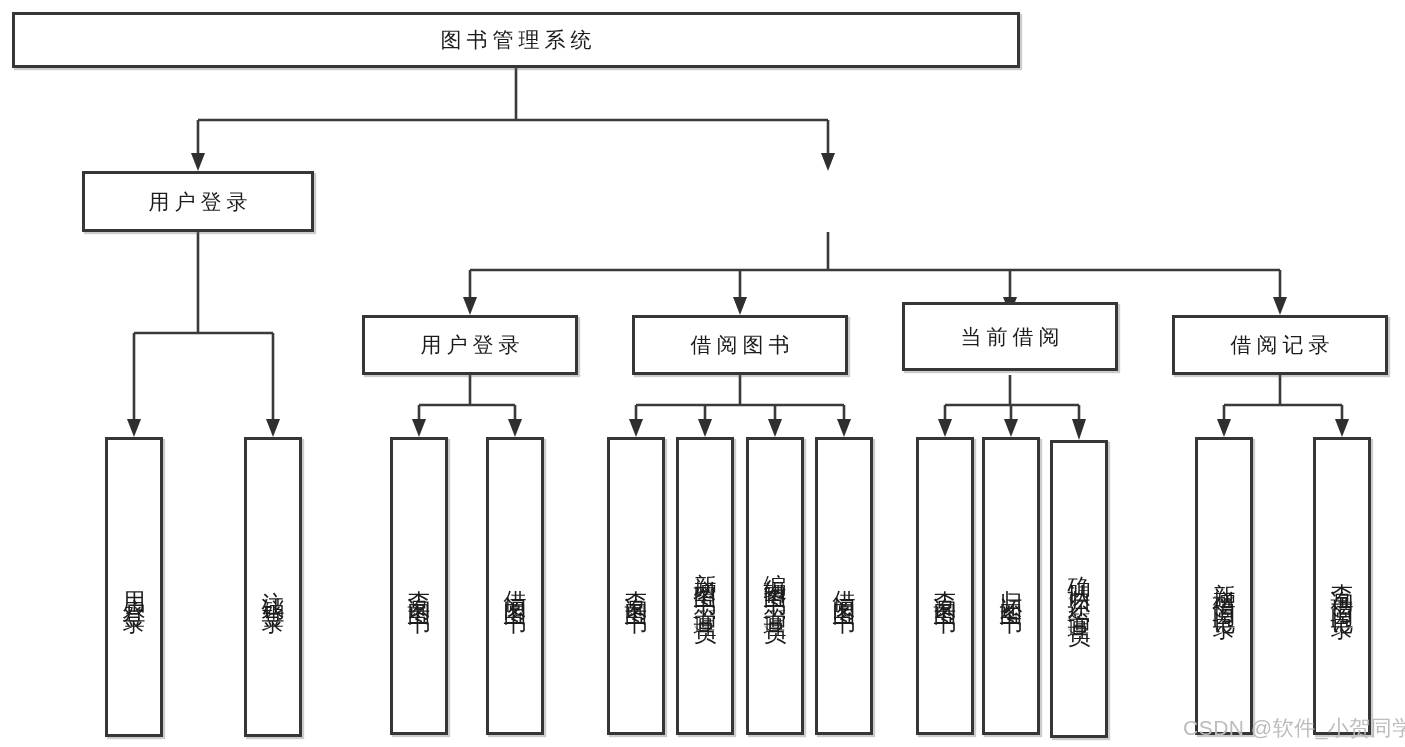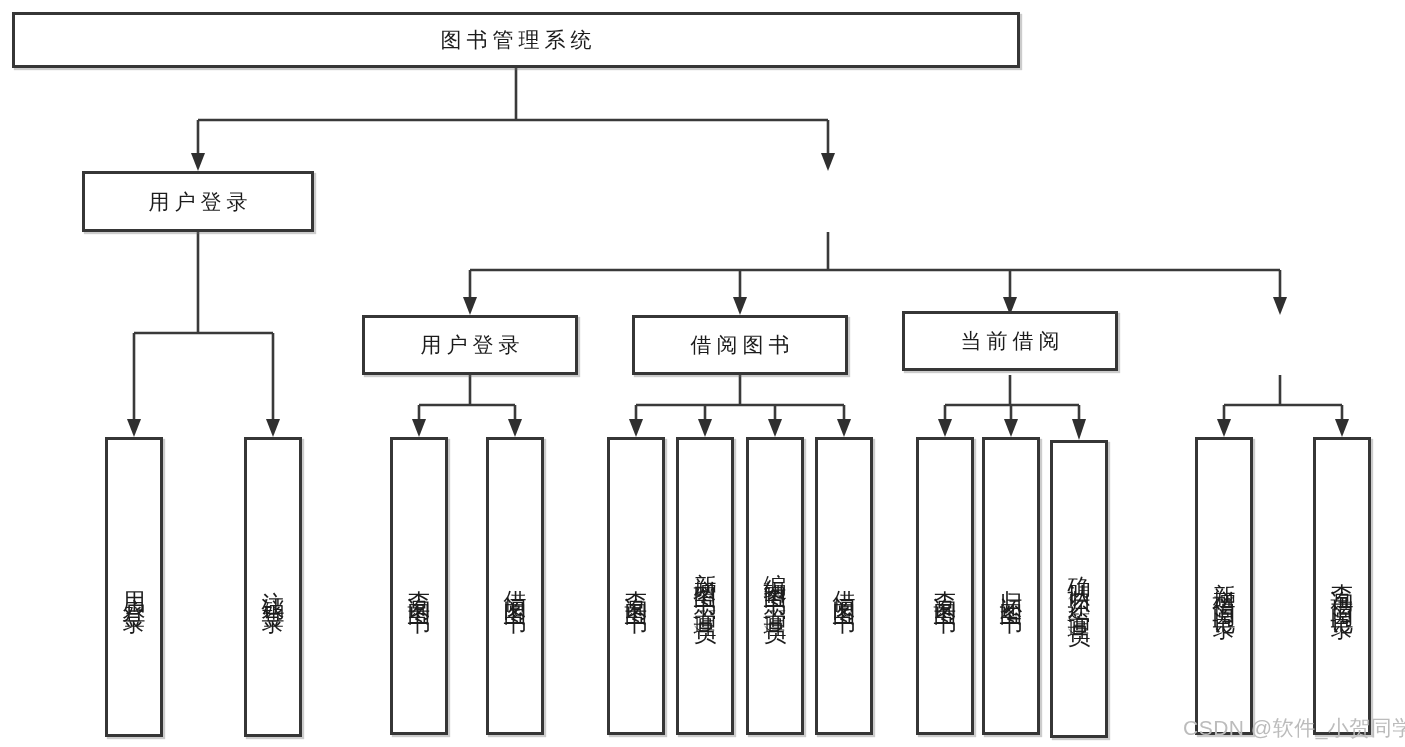--- a/index.html
+++ b/index.html
@@ -65,21 +65,22 @@
     <polygon points="1217,419 1231,419 1224,437"></polygon>
     <polygon points="1335,419 1349,419 1342,437"></polygon>
   </svg>
 
   <div class="box h" style="left:12px;top:12px;width:1008px;height:56px">图书管理系统</div>
 
   <div class="box h" style="left:82px;top:171px;width:232px;height:61px">用户登录</div>
 
   <div class="box h" style="left:362px;top:315px;width:216px;height:60px">用户登录</div>
   <div class="box h" style="left:632px;top:315px;width:216px;height:60px">借阅图书</div>
-  <div class="box h" style="left:902px;top:311px;width:216px;height:60px">当前借阅</div>
+  <div class="box h" style="left:902px;top:302px;width:216px;height:69px">当前借阅</div>
+  <div class="box h" style="left:1172px;top:315px;width:216px;height:60px">借阅记录</div>
 
   <div class="box v" style="left:105px;top:437px;width:58px;height:300px">用户登录</div>
   <div class="box v" style="left:244px;top:437px;width:58px;height:300px">注销登录</div>
 
   <div class="box v" style="left:390px;top:437px;width:58px;height:298px">查询图书</div>
   <div class="box v" style="left:486px;top:437px;width:58px;height:298px">借阅图书</div>
 
   <div class="box v" style="left:607px;top:437px;width:58px;height:298px">查询图书</div>
   <div class="box v" style="left:676px;top:437px;width:58px;height:298px">新增图书（管理员）</div>
   <div class="box v" style="left:746px;top:437px;width:58px;height:298px">编辑图书（管理员）</div>

